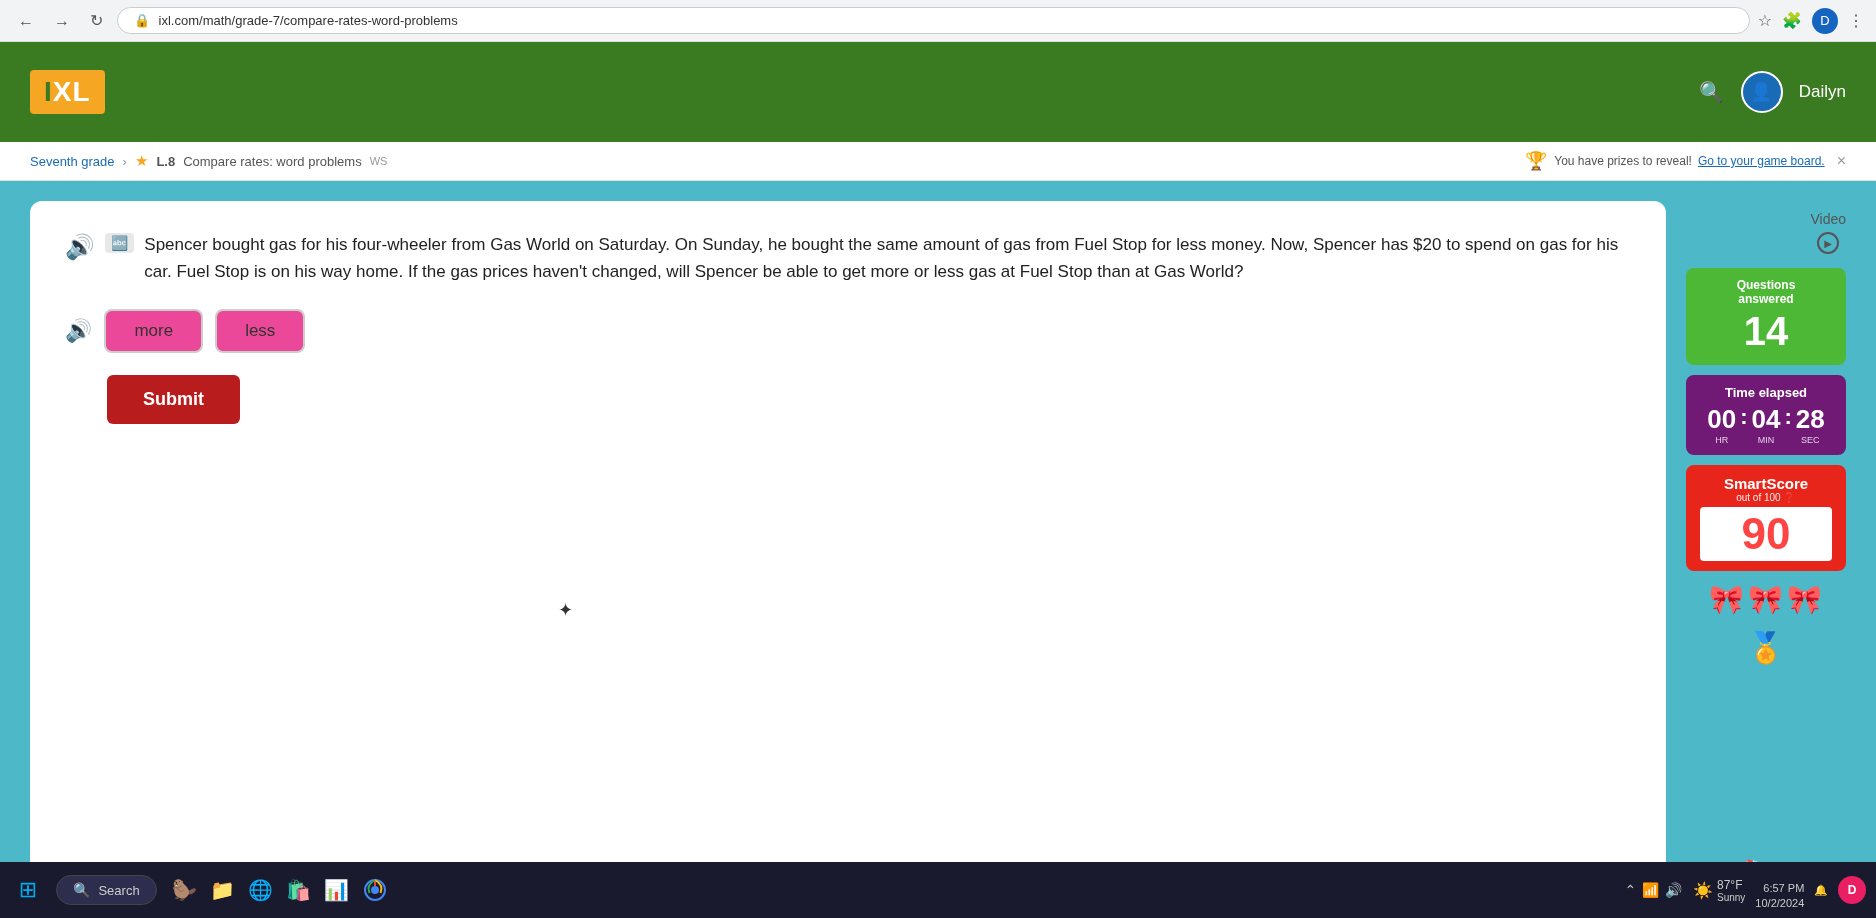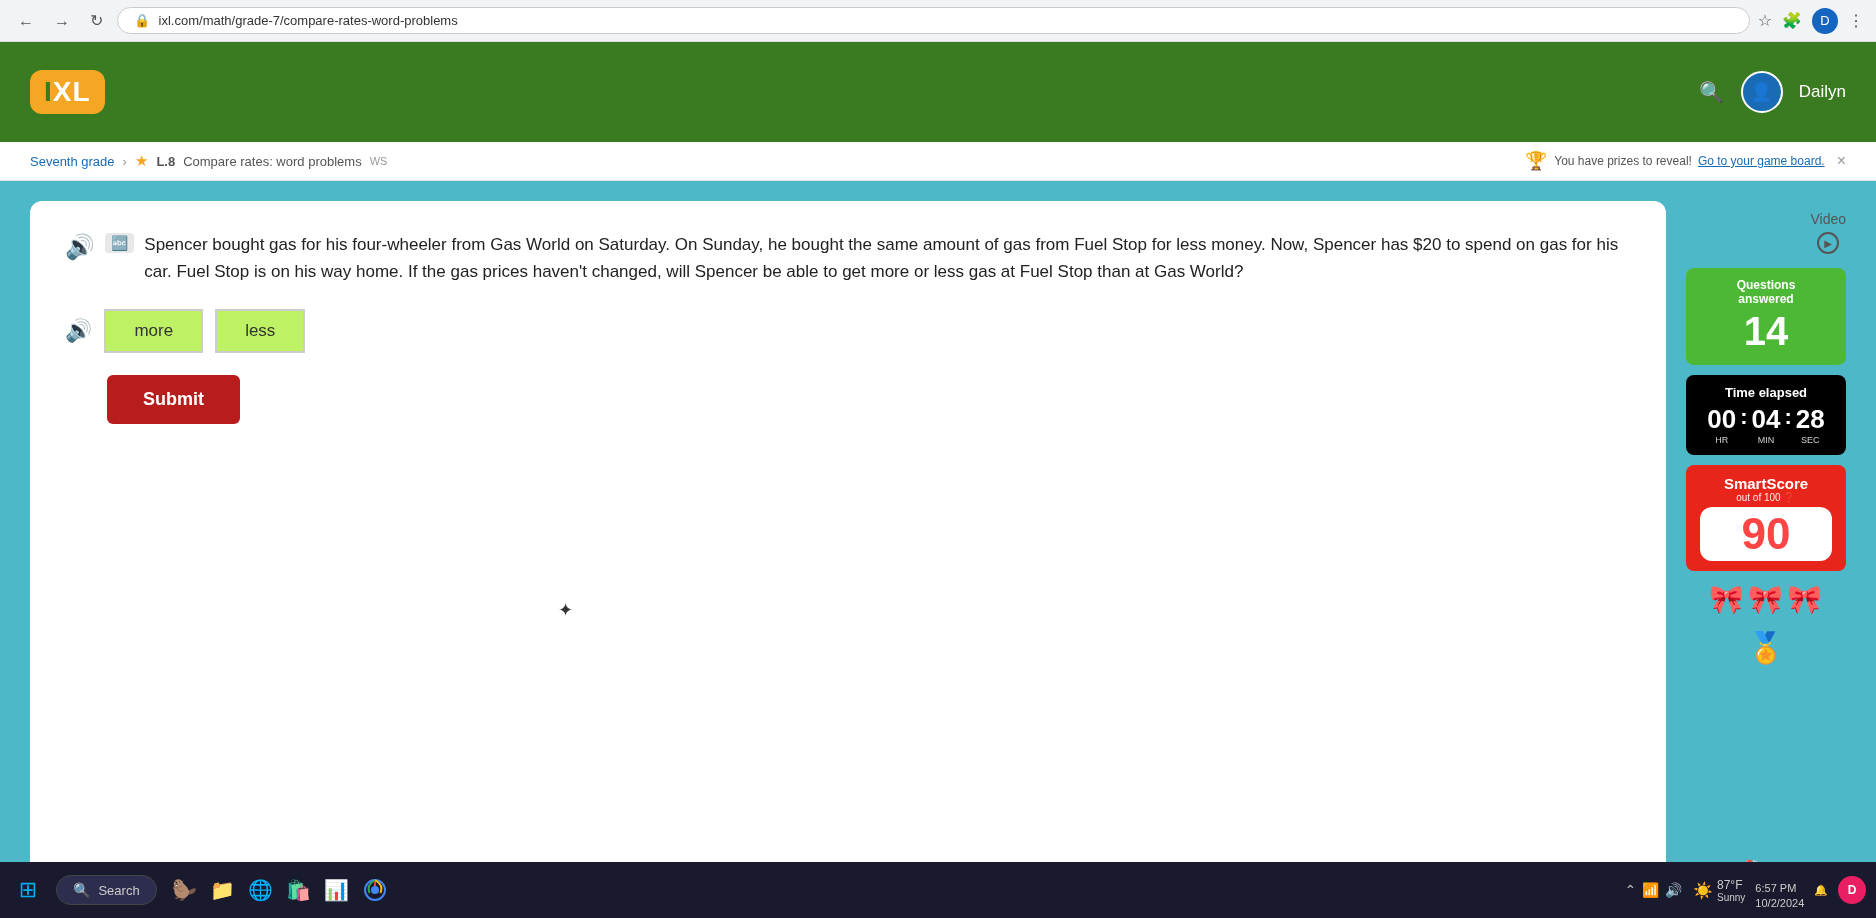--- a/index.html
+++ b/index.html
@@ -69,21 +69,21 @@
       align-items: center;
       padding: 0 30px;
       position: relative;
     }
     .ixl-logo {
       background: #f5a623;
       color: white;
       font-weight: 900;
       font-size: 28px;
       padding: 6px 14px;
-      border-radius: 12px;
+      border-radius: 4px;
       letter-spacing: 1px;
     }
     .ixl-logo span { color: #3a7a20; }
     .ixl-nav {
       display: flex;
       align-items: center;
       gap: 40px;
       margin-left: 200px;
     }
     .nav-item {
@@ -221,26 +221,26 @@
     }
     .audio-btn-small {
       color: #4db8c8;
       font-size: 22px;
       cursor: pointer;
       background: none;
       border: none;
     }
     .answer-choice {
       border: 2px solid #ccc;
-      border-radius: 0;
+      border-radius: 8px;
       padding: 10px 28px;
       font-size: 17px;
       color: #333;
       cursor: pointer;
-      background: #bef264;
+      background: #ec4899;
       transition: border-color 0.2s;
     }
 
     .submit-btn {
       display: block;
       margin-top: 22px;
       background: #b91c1c;
       color: white;
       border: none;
       border-radius: 6px;
@@ -308,21 +308,21 @@
       font-weight: 600;
       line-height: 1.2;
     }
     .qa-number {
       font-size: 40px;
       font-weight: 700;
       line-height: 1.2;
     }
 
     .time-elapsed-card {
-      background: #000000;
+      background: #701a75;
       color: white;
       border-radius: 8px;
       padding: 10px 14px;
       text-align: center;
     }
     .te-label {
       font-size: 13px;
       font-weight: 600;
     }
     .te-time {
@@ -362,21 +362,21 @@
     }
     .ss-sublabel {
       font-size: 10px;
       opacity: 0.9;
     }
     .ss-number {
       font-size: 44px;
       font-weight: 800;
       color: #ff4444;
       background: white;
-      border-radius: 12px;
+      border-radius: 4px;
       margin-top: 4px;
       padding: 2px 0;
     }
 
     .badges-area {
       display: flex;
       justify-content: center;
       gap: 4px;
       margin-top: 2px;
       font-size: 28px;
@@ -454,21 +454,21 @@
     }
     .taskbar-right {
       margin-left: auto;
       display: flex;
       align-items: center;
       gap: 10px;
       color: #ccc;
       font-size: 11px;
     }
     .taskbar-time {
-      text-align: left;
+      text-align: right;
       line-height: 1.4;
       margin-top: 12px;
     }
     .taskbar-weather {
       display: flex;
       align-items: center;
       gap: 4px;
       font-size: 12px;
     }
     .weather-icon { font-size: 16px; color: #f5a623; }

